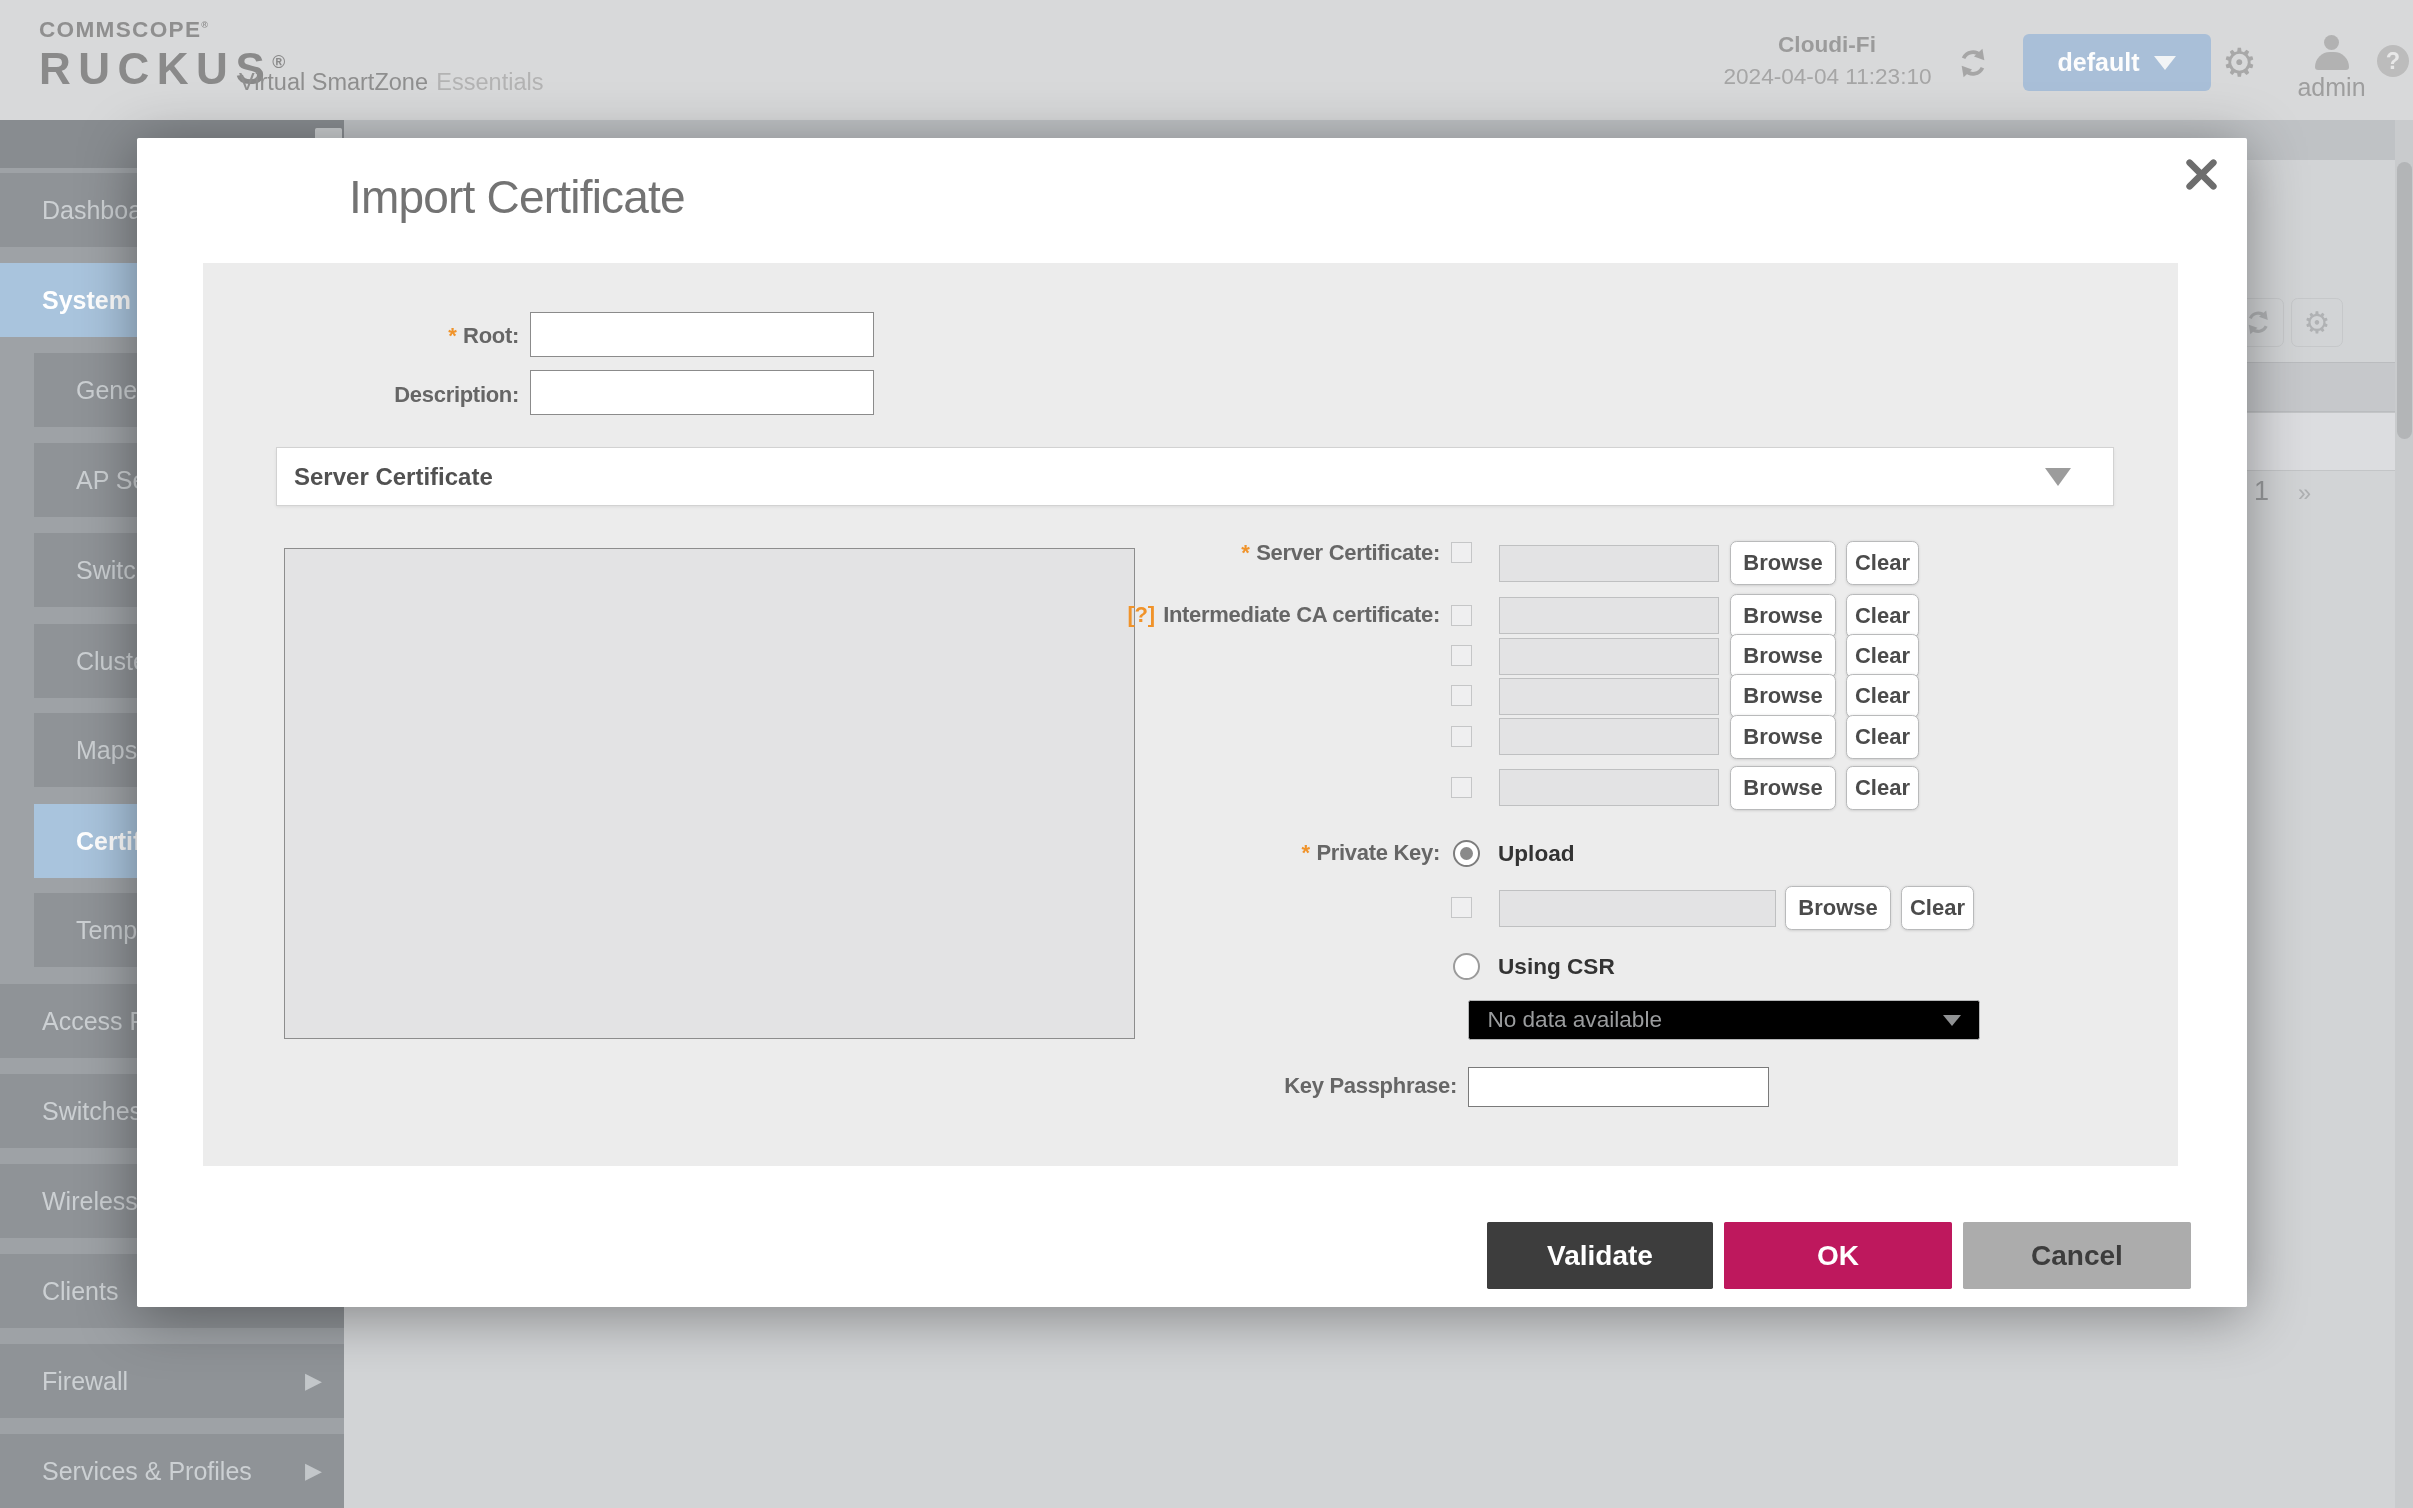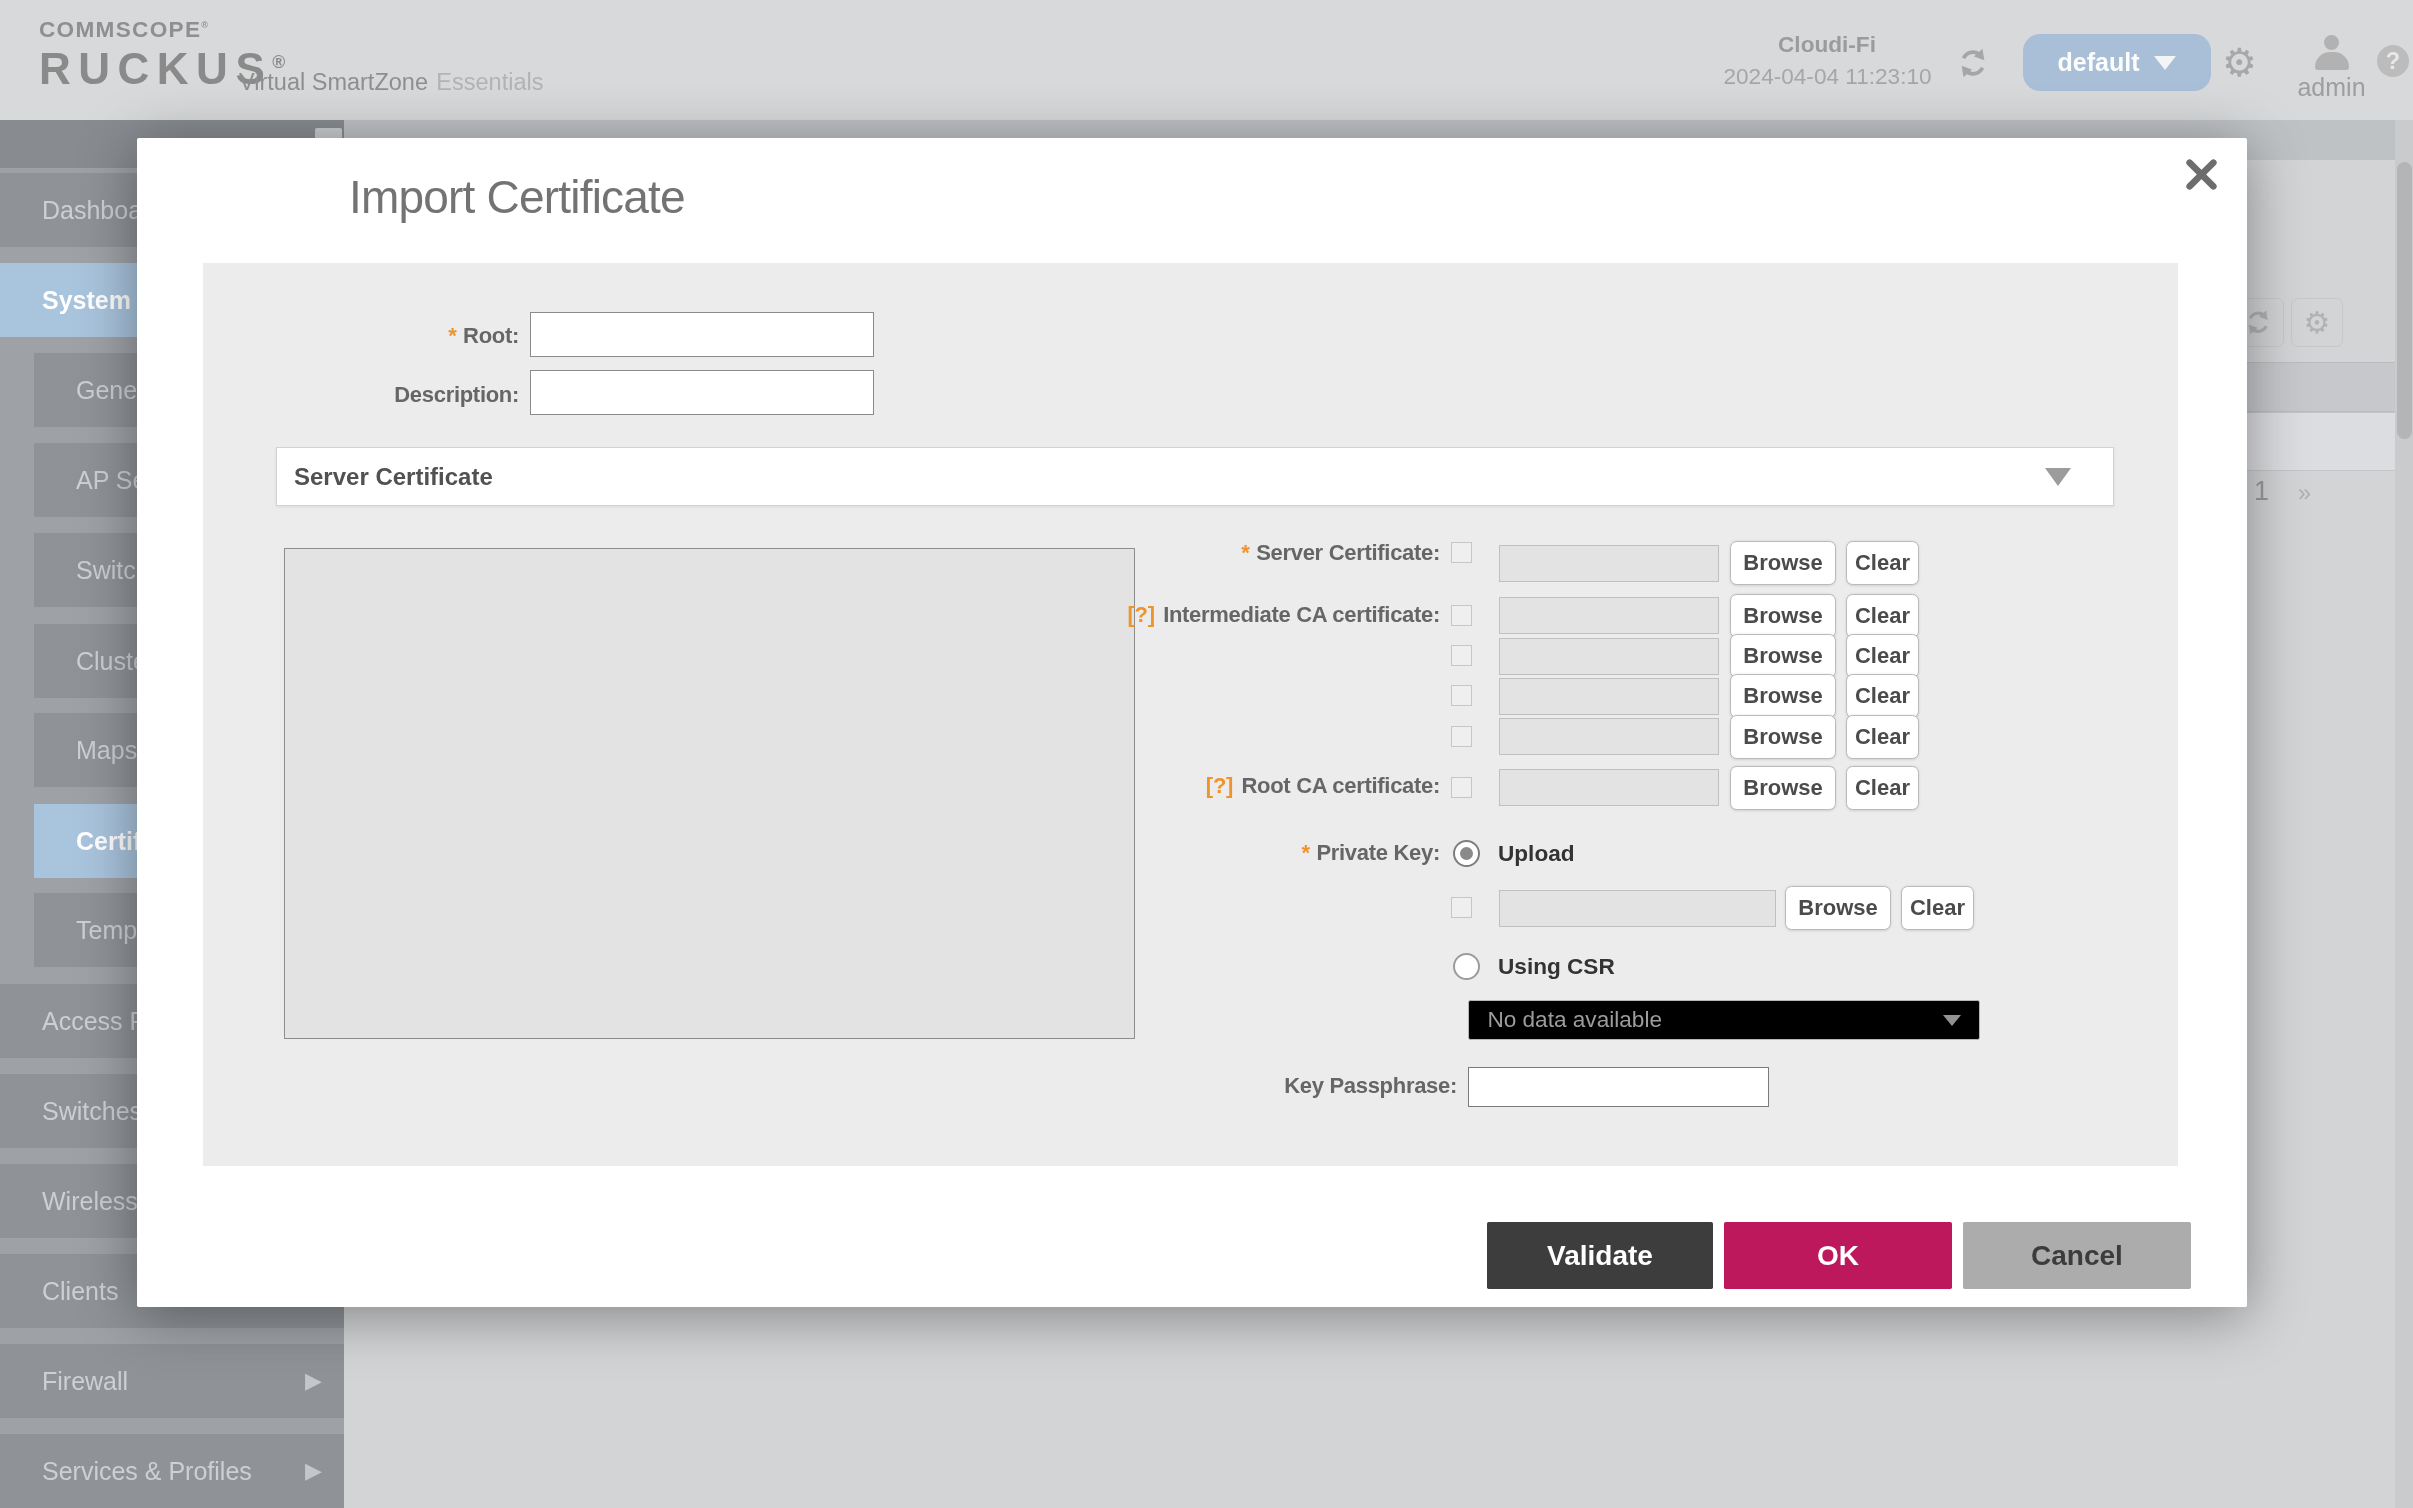--- a/index.html
+++ b/index.html
@@ -9,21 +9,21 @@
   
   .topbar { position:absolute; left:0; top:0; width:2413px; height:120px; background:#d8d9da; }
   .brand-top { position:absolute; left:39px; top:17px; font-size:22.6px; font-weight:700; letter-spacing:1.3px; color:#8f8f8f; }
   .brand-main { position:absolute; left:39px; top:44px; font-size:44px; font-weight:700; letter-spacing:7.5px; color:#8a8a8a; }
   .reg { font-size:0.4em; vertical-align:super; letter-spacing:0; }
   .product-line { position:absolute; left:239px; top:69px; font-size:23.5px; color:#8f8f8f; }
   .product-line .edition { color:#b3b3b3; margin-left:8.4px; }
   .cluster-name { position:absolute; left:1743px; top:32px; width:168px; text-align:center; font-size:22.6px; font-weight:700; color:#9b9b9b; }
   .datetime { position:absolute; left:1710px; top:64px; width:235px; text-align:center; font-size:22.6px; color:#a6a6a6; }
   .hdr-refresh { position:absolute; left:1956px; top:46px; width:34px; height:34px; color:#a6a6a6; cursor:pointer; }
-  .domain-btn { position:absolute; left:2023px; top:34px; width:188px; height:57px; background:#a9bfd8; border-radius:17px; display:flex; align-items:center; justify-content:center; gap:15px; cursor:pointer; }
+  .domain-btn { position:absolute; left:2023px; top:34px; width:188px; height:57px; background:#a9bfd8; border-radius:6px; display:flex; align-items:center; justify-content:center; gap:15px; cursor:pointer; }
   .domain-btn .lbl { color:#fdfdfd; font-size:25px; font-weight:700; }
   .tri-down { width:0; height:0; border-left:11px solid transparent; border-right:11px solid transparent; border-top:14.2px solid #f2f4f6; }
   .hdr-gear { position:absolute; left:2222px; top:40px; font-size:39px; color:#a8a8a8; font-family:"DejaVu Sans", sans-serif; cursor:pointer; }
   .hdr-admin { position:absolute; left:2294px; top:35px; width:75px; text-align:center; cursor:pointer; }
   .person-head { width:15px; height:15px; border-radius:50%; background:#b2b2b2; margin:0 auto; }
   .person-body { width:34px; height:18.4px; border-radius:17px 17px 3.4px 3.4px; background:#b2b2b2; margin:1.7px auto 0; }
   .hdr-admin .uname { font-size:25px; color:#9e9e9e; margin-top:3.4px; }
   .hdr-help { position:absolute; left:2377px; top:45px; width:32px; height:32px; border-radius:50%; background:#bcbcbc; color:#e8e8e8; font-size:23.5px; font-weight:700; display:flex; align-items:center; justify-content:center; cursor:pointer; }
 
   
@@ -232,21 +232,20 @@
     <div class="checkbox" style="left:1248px; top:422px;"></div>
     <div class="file-field" style="left:1296px; top:415px;"></div>
     <div class="btn-small" style="left:1527px; top:411px;">Browse</div>
     <div class="btn-small clear" style="left:1643px; top:411px;">Clear</div>
 
     <div class="checkbox" style="left:1248px; top:463px;"></div>
     <div class="file-field" style="left:1296px; top:455px;"></div>
     <div class="btn-small" style="left:1527px; top:452px;">Browse</div>
     <div class="btn-small clear" style="left:1643px; top:452px;">Clear</div>
 
-    <div class="form-label" style="left:567px; top:510px; width:670px;"><span class="helpmark">[?]</span><span>Root CA certificate:</span></div>
     <div class="checkbox" style="left:1248px; top:514px;"></div>
     <div class="file-field" style="left:1296px; top:506px;"></div>
     <div class="btn-small" style="left:1527px; top:503px;">Browse</div>
     <div class="btn-small clear" style="left:1643px; top:503px;">Clear</div>
 
     <div class="form-label" style="left:567px; top:577px; width:670px;"><span class="req">*</span><span>Private Key:</span></div>
     <div class="radio checked" style="left:1250px; top:577px;">
         <div class="dot"></div>
       </div>
     <div class="opt-label" style="left:1295px; top:578px;">Upload</div>

